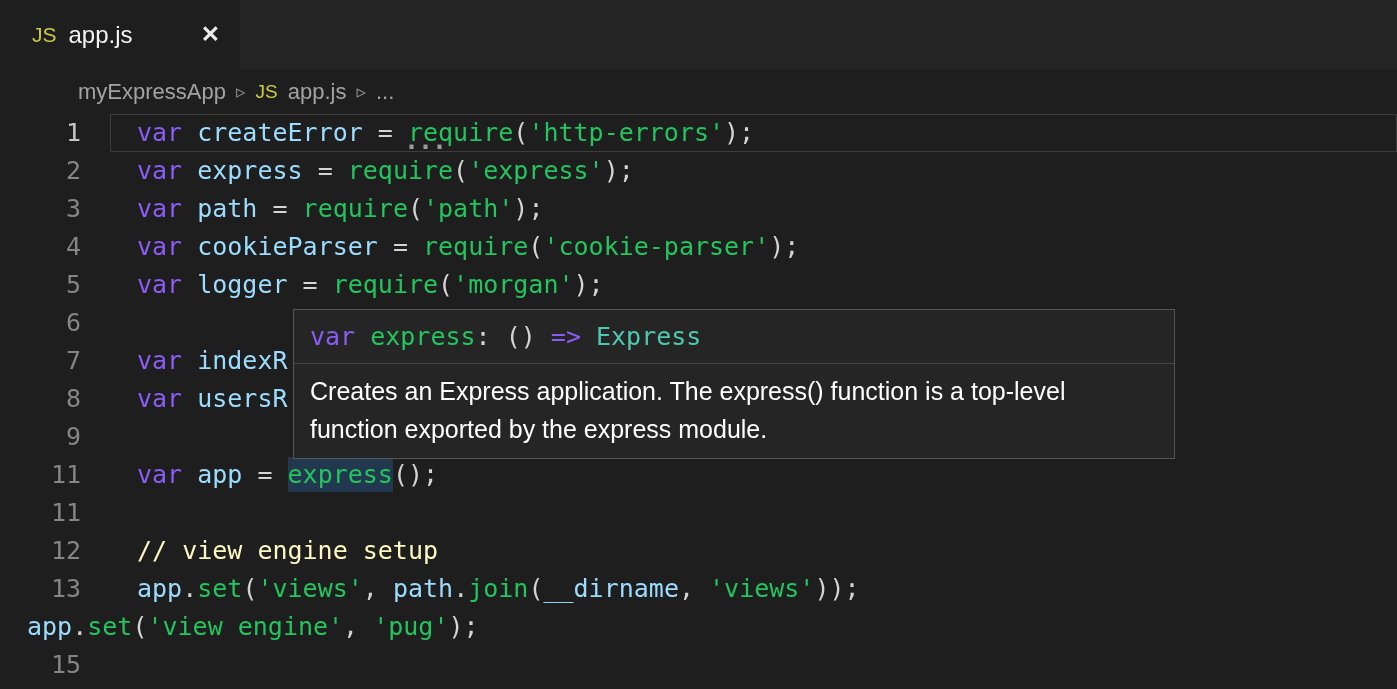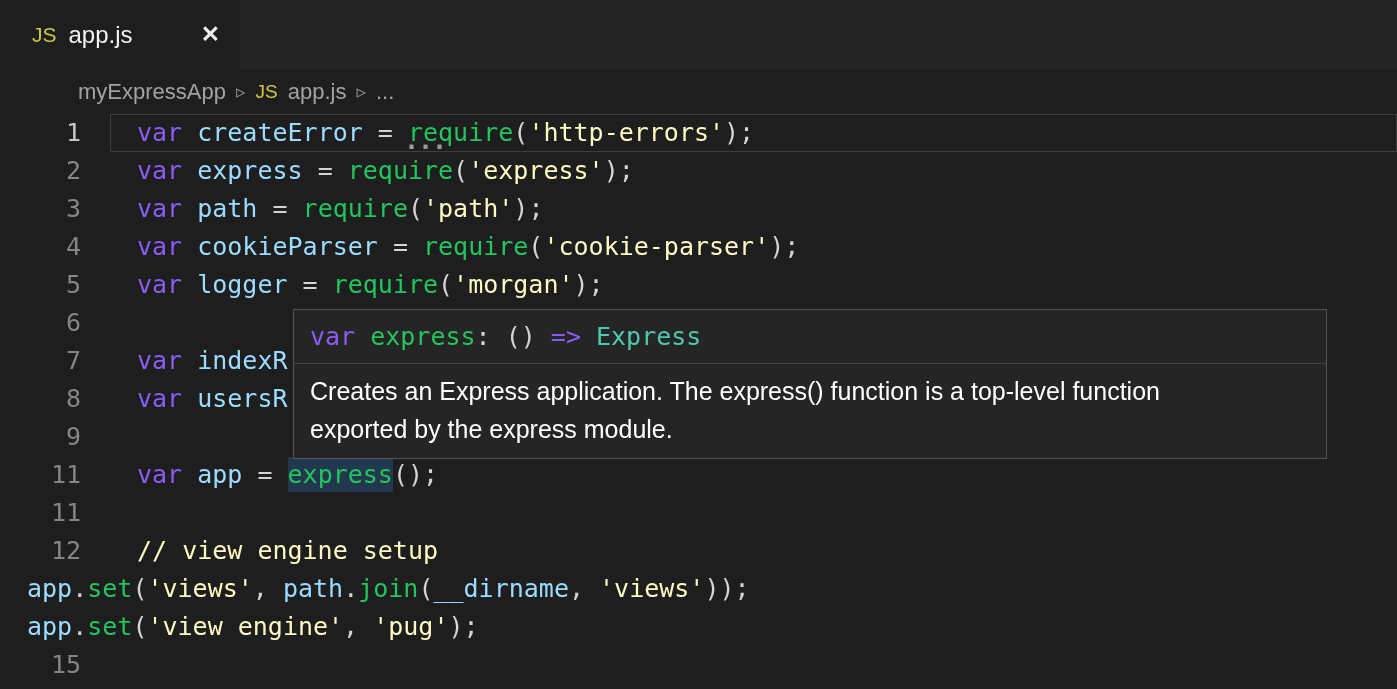--- a/index.html
+++ b/index.html
@@ -21,26 +21,26 @@
   .crumbs .jsbadge{font-size:19px;margin-right:10px;}
 
   
   .editor{position:absolute;top:114px;left:0;right:0;}
   .line{display:flex;height:38px;font-family:"DejaVu Sans Mono",monospace;font-size:25px;line-height:38px;}
   .gutter{width:110px;box-sizing:border-box;text-align:right;padding-right:29px;color:#858585;}
   .line.active .gutter{color:#c8c8c8;}
   .code{flex:1;position:relative;padding-left:27px;white-space:pre;color:#d4d4d4;box-sizing:border-box;}
   .line.active .code{box-shadow:inset 0 0 0 1px #3d3d3d;}
   .tk-kw{color:#8b5cf6}.tk-vr{color:#9cdcfe}.tk-fn{color:#22c55e}
-  .tk-st{color:#fef9c3}.tk-pn{color:#d4d4d4}.tk-cm{color:#fef9c3}.tk-ty{color:#4ec9b0}
+  .tk-st{color:#22c55e}.tk-pn{color:#d4d4d4}.tk-cm{color:#fef9c3}.tk-ty{color:#4ec9b0}
   .hl{background:#22384e;box-shadow:0 3px 0 #22384e,0 -3px 0 #22384e;}
   .dots{position:absolute;left:294px;top:14px;color:#9b9b9b;font-weight:bold;letter-spacing:-1px;}
 
   
-  .tooltip{position:absolute;left:293px;top:309px;width:1034px;box-sizing:border-box;
+  .tooltip{position:absolute;left:293px;top:309px;width:882px;box-sizing:border-box;
            background:#252526;border:1px solid #555;z-index:5;}
   .tt-sig{padding:8px 16px;border-bottom:1px solid #454545;
           font-family:"DejaVu Sans Mono",monospace;font-size:25px;line-height:37px;white-space:pre;}
   .tt-desc{padding:8px 16px 10px;font-size:25px;line-height:38px;color:#ffffff;max-width:930px;}
 </style>
 </head>
 <body>
 
 <div class="stage">
 
@@ -105,20 +105,21 @@
         </div>
         <div class="line">
           <div class="gutter">11</div>
           <div class="code"></div>
         </div>
         <div class="line">
           <div class="gutter">12</div>
           <div class="code"><span class="tk-cm">// view engine setup</span></div>
         </div>
         <div class="line">
+          <div class="gutter">13</div>
           <div class="code"><span class="tk-vr">app</span><span class="tk-pn">.</span><span class="tk-fn">set</span><span class="tk-pn">(</span><span class="tk-st">'views'</span><span class="tk-pn">, </span><span class="tk-vr">path</span><span class="tk-pn">.</span><span class="tk-fn">join</span><span class="tk-pn">(</span><span class="tk-vr">__dirname</span><span class="tk-pn">, </span><span class="tk-st">'views'</span><span class="tk-pn">));</span></div>
         </div>
         <div class="line">
           <div class="code"><span class="tk-vr">app</span><span class="tk-pn">.</span><span class="tk-fn">set</span><span class="tk-pn">(</span><span class="tk-st">'view engine'</span><span class="tk-pn">, </span><span class="tk-st">'pug'</span><span class="tk-pn">);</span></div>
         </div>
         <div class="line">
           <div class="gutter">15</div>
           <div class="code"></div>
         </div>
       </div>

